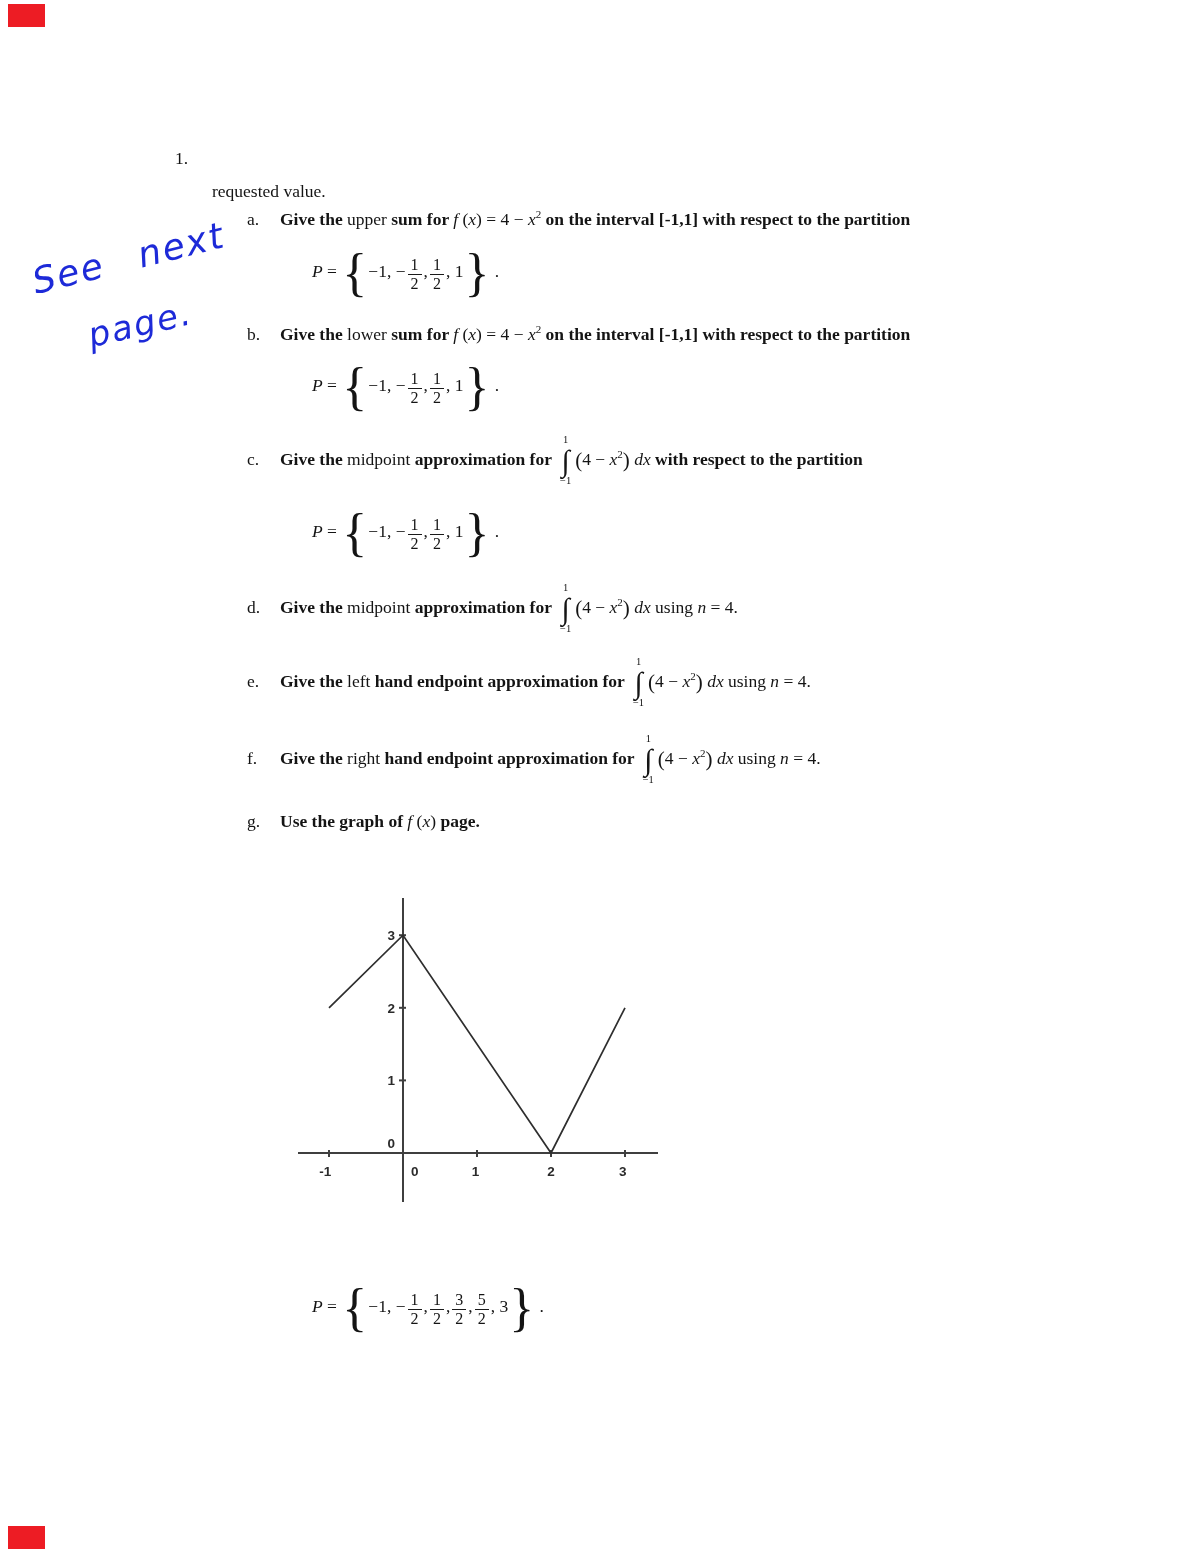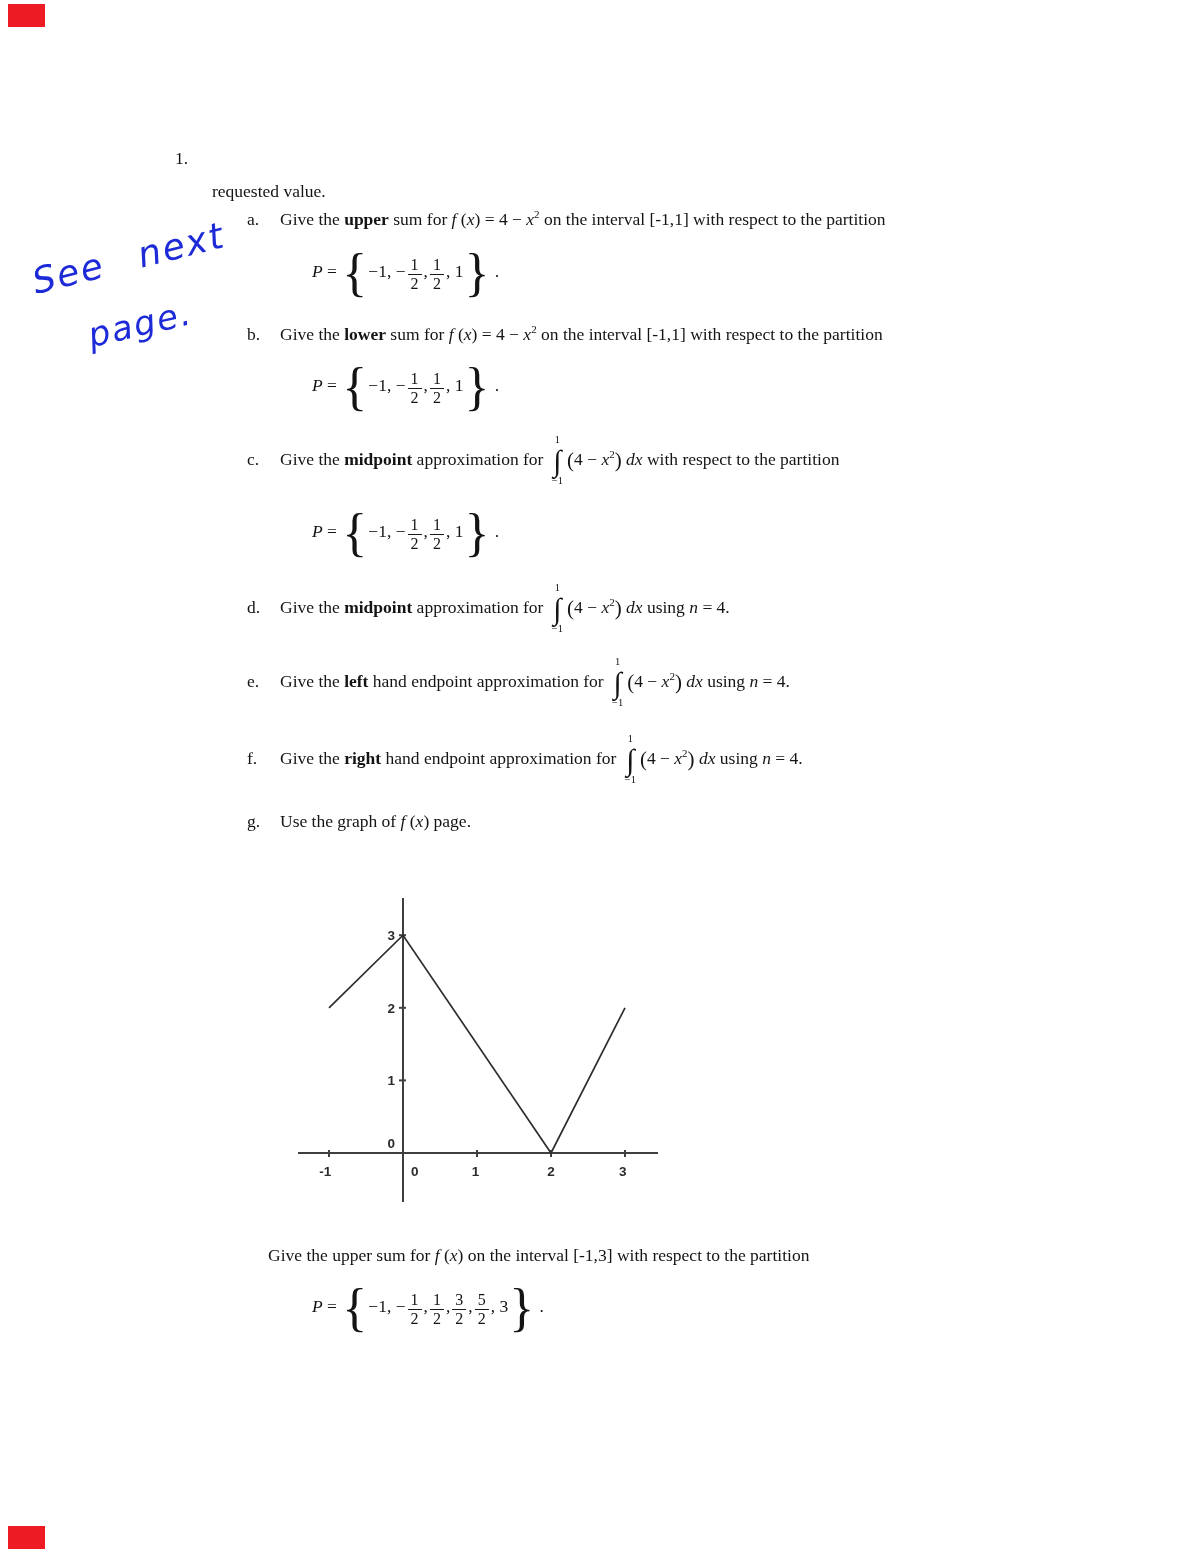--- a/index.html
+++ b/index.html
@@ -1,21 +1,21 @@
 <!DOCTYPE html>
 <html><head>
 <meta charset="utf-8">
 <style>
   html,body{margin:0;padding:0;background:#ffffff;}
   .page{position:relative;width:1200px;height:1553px;background:#ffffff;overflow:hidden;
         font-family:"Liberation Serif",serif;font-size:17.5px;color:#141414;}
   .row{position:absolute;left:247px;white-space:pre;line-height:24px;}
   .lbl{display:inline-block;width:33px;}
-  .seg{white-space:pre;}
-  .bold{font-weight:bold;}
+  .seg{white-space:pre;font-weight:bold;}
+  .bold{font-weight:normal;}
   .frow{position:absolute;white-space:pre;line-height:24px;margin-left:42px;}
   .m{white-space:pre;}
   .fit{font-style:italic;}
   .ftxt{white-space:pre;}
   sup.fsup{font-size:11px;line-height:0;vertical-align:7px;}
   .fparen{font-size:21px;vertical-align:-2px;}
   .fbrace{font-size:52px;line-height:1.15;vertical-align:middle;font-weight:400;padding:0 1px;}
   .ffrac{display:inline-flex;flex-direction:column;align-items:center;vertical-align:middle;
          margin:0 2px;position:relative;top:2px;}
   .fnum{font-size:16px;line-height:1.15;padding:0 3px;border-bottom:1.5px solid #1a1a1a;}
@@ -82,16 +82,15 @@
       <text x="124.84" y="291" text-anchor="middle" class="gl">0</text>
       <text x="185.51999999999998" y="291" text-anchor="middle" class="gl">1</text>
       <text x="261" y="291" text-anchor="middle" class="gl">2</text>
       <text x="332.78" y="291" text-anchor="middle" class="gl">3</text>
       <text x="105" y="263" text-anchor="end" class="gl">0</text>
       <text x="105" y="200.4" text-anchor="end" class="gl">1</text>
       <text x="105" y="127.80000000000001" text-anchor="end" class="gl">2</text>
       <text x="105" y="55.20000000000002" text-anchor="end" class="gl">3</text>
     </svg>
 
-  <div class="row" style="left:268px;top:1243px"><span class="seg">Give the upper sum for </span><span class="m"><span class="fit">f</span><span class="ftxt"> (</span><span class="fit">x</span><span class="ftxt">)</span></span><span class="seg"> on the interval [-1,3] with respect to the partition</span></div>
   <div class="frow" style="left:270px;top:1278px"><span class="fit">P</span><span class="ftxt"> = </span><span class="fbrace">{</span><span class="ftxt">−1, −</span><span class="ffrac"><span class="fnum">1</span><span class="fden">2</span></span><span class="ftxt">,</span><span class="ffrac"><span class="fnum">1</span><span class="fden">2</span></span><span class="ftxt">,</span><span class="ffrac"><span class="fnum">3</span><span class="fden">2</span></span><span class="ftxt">,</span><span class="ffrac"><span class="fnum">5</span><span class="fden">2</span></span><span class="ftxt">, 3</span><span class="fbrace">}</span><span class="ftxt"> .</span></div>
 
 </div>
 
 </body></html>

